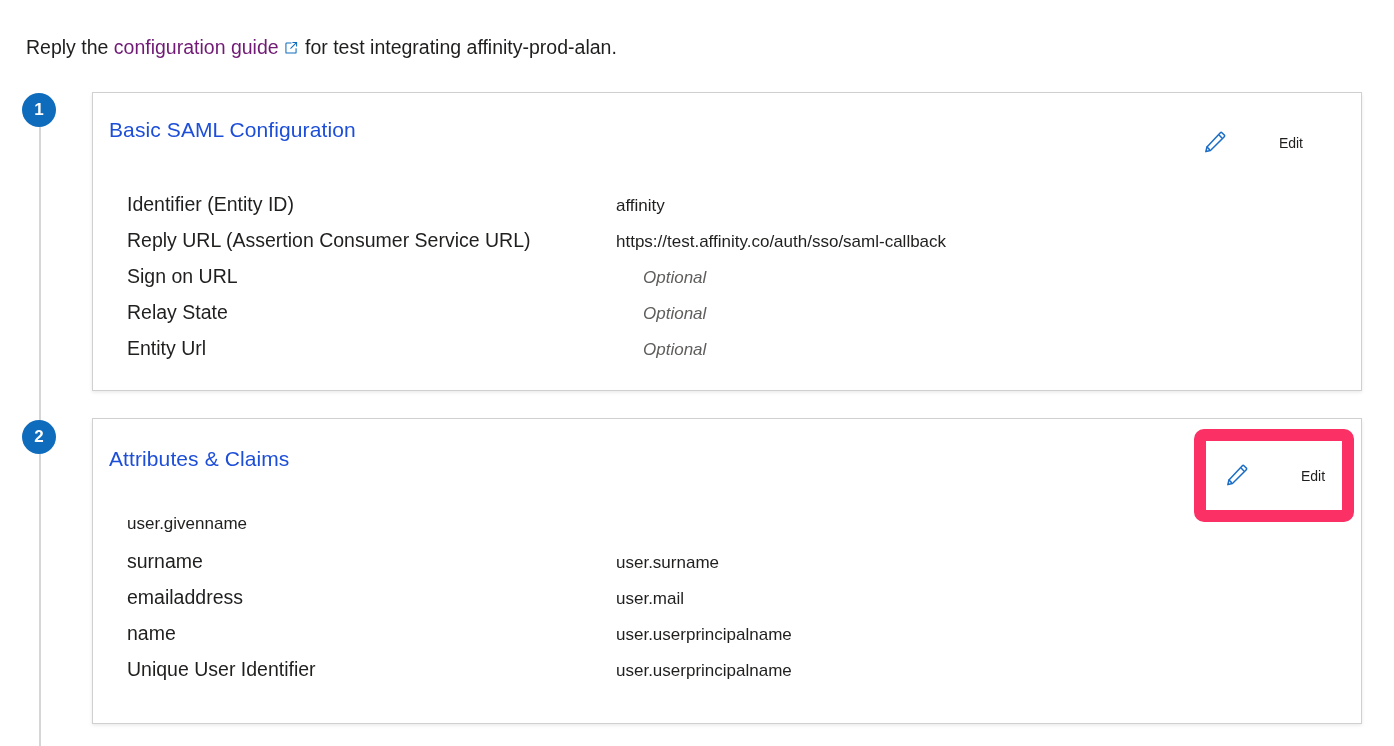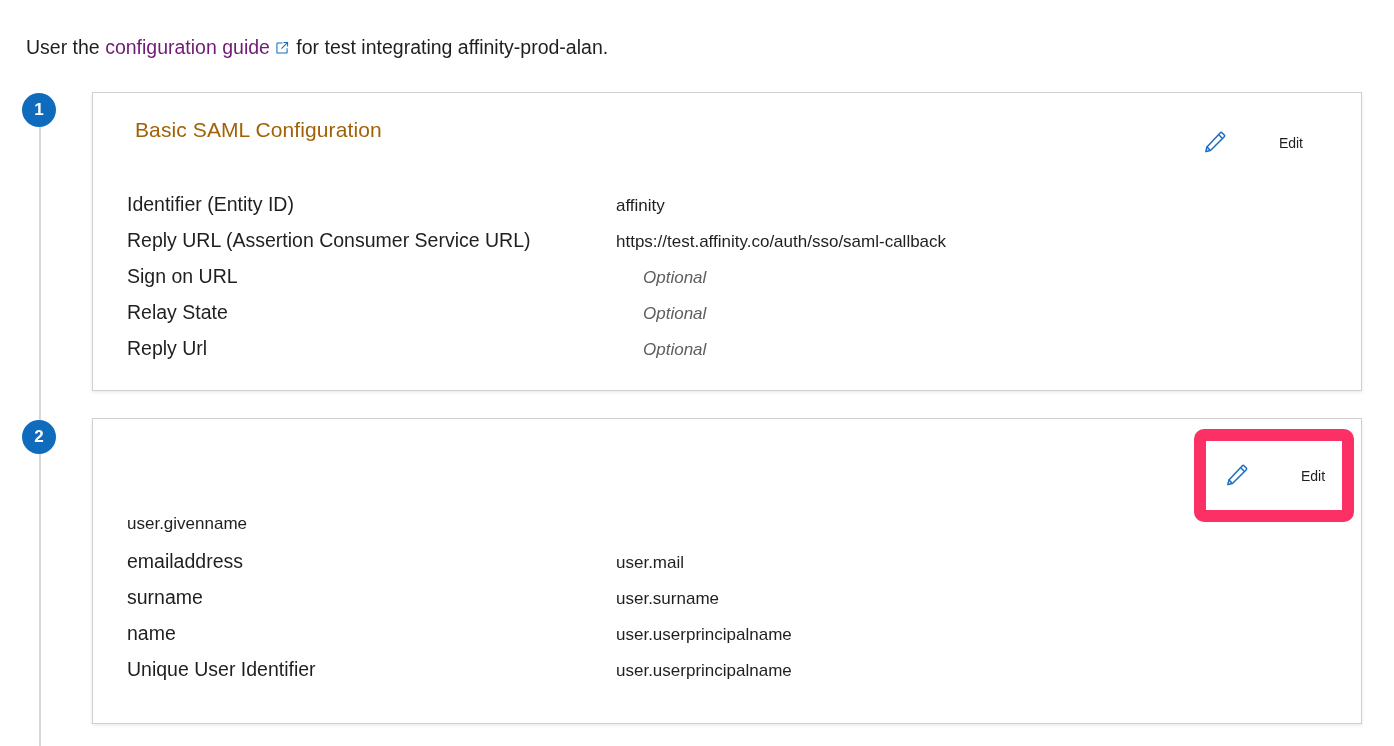--- a/index.html
+++ b/index.html
@@ -76,24 +76,24 @@
     background: #ffffff;
     border: 1px solid #d2d0ce;
     box-sizing: border-box;
     box-shadow: 0 1.6px 3.6px rgba(0,0,0,0.09), 0 0.3px 0.9px rgba(0,0,0,0.06);
   }
   .card.c1 { top: 92px; height: 299px; }
   .card.c2 { top: 418px; height: 306px; }
 
   .card-title {
     position: absolute;
-    left: 42px;
+    left: 16px;
     font-size: 21px;
     font-weight: 400;
-    color: #a16207;
+    color: #1d4ed8;
     letter-spacing: 0.1px;
   }
   .card.c1 .card-title { top: 25px; }
   .card.c2 .card-title { top: 28px; }
 
   
   .edit-btn {
     position: absolute;
     display: flex;
     align-items: center;
@@ -164,21 +164,21 @@
   }
   .row-value.optional {
     font-style: italic;
     color: #605e5c;
     margin-left: 27px;
   }
 </style>
 </head>
 <body>
 
-<div class="intro"><span>User the </span><a href="#"><span>configuration guide</span><span class="ext-icon"><svg viewBox="0 0 16 16" width="14" height="14" fill="none" stroke="#0f6cbd" stroke-width="1.2">
+<div class="intro"><span>Reply the </span><a href="#"><span>configuration guide</span><span class="ext-icon"><svg viewBox="0 0 16 16" width="14" height="14" fill="none" stroke="#0f6cbd" stroke-width="1.2">
           <path d="M8.6 2.2H3.0c-.45 0-.8.35-.8.8v10c0 .45.35.8.8.8h10c.45 0 .8-.35.8-.8V8.2"></path>
           <path d="M9.6 1.6h4.8v4.8"></path>
           <path d="M14.2 1.8L7.4 8.6"></path>
         </svg></span></a><span> for test integrating affinity-prod-alan.</span></div>
 
 <div class="rail"></div>
 <div class="step-badge s1">1</div>
 <div class="step-badge s2">2</div>
 
 <section class="card c1">
@@ -204,52 +204,53 @@
     </div>
     <div class="row">
       <span class="row-label">Sign on URL</span>
       <span class="row-value optional">Optional</span>
     </div>
     <div class="row">
       <span class="row-label">Relay State</span>
       <span class="row-value optional">Optional</span>
     </div>
     <div class="row">
-      <span class="row-label">Reply Url</span>
+      <span class="row-label">Entity Url</span>
       <span class="row-value optional">Optional</span>
     </div>
   </div>
 </section>
 
 <section class="card c2">
+  <div class="card-title">Attributes &amp; Claims</div>
 
   <div class="edit-highlight">
     <button class="edit-btn">
       <span class="pencil-icon"><svg viewBox="0 0 24 24" width="27" height="27" fill="none" stroke="#1a6dc4" stroke-width="1.35" stroke-linecap="round" stroke-linejoin="round">
             <path d="M18.6 3.3l2.1 2.1a1 1 0 0 1 0 1.42L8.4 19.1l-4.1 1.0 1.0-4.1L17.2 3.3a1 1 0 0 1 1.4 0z"></path>
             <path d="M16.3 5.6l2.1 2.1"></path>
             <path d="M5.3 16.0l2.1 2.1"></path>
           </svg></span>
       <span class="edit-label">Edit</span>
     </button>
   </div>
 
   <div class="rows">
     <div class="row">
       <span class="row-value">user.givenname</span>
     </div>
     <div class="row">
+      <span class="row-label">surname</span>
+      <span class="row-value">user.surname</span>
+    </div>
+    <div class="row">
       <span class="row-label">emailaddress</span>
       <span class="row-value">user.mail</span>
     </div>
     <div class="row">
-      <span class="row-label">surname</span>
-      <span class="row-value">user.surname</span>
-    </div>
-    <div class="row">
       <span class="row-label">name</span>
       <span class="row-value">user.userprincipalname</span>
     </div>
     <div class="row">
       <span class="row-label">Unique User Identifier</span>
       <span class="row-value">user.userprincipalname</span>
     </div>
   </div>
 </section>
 

